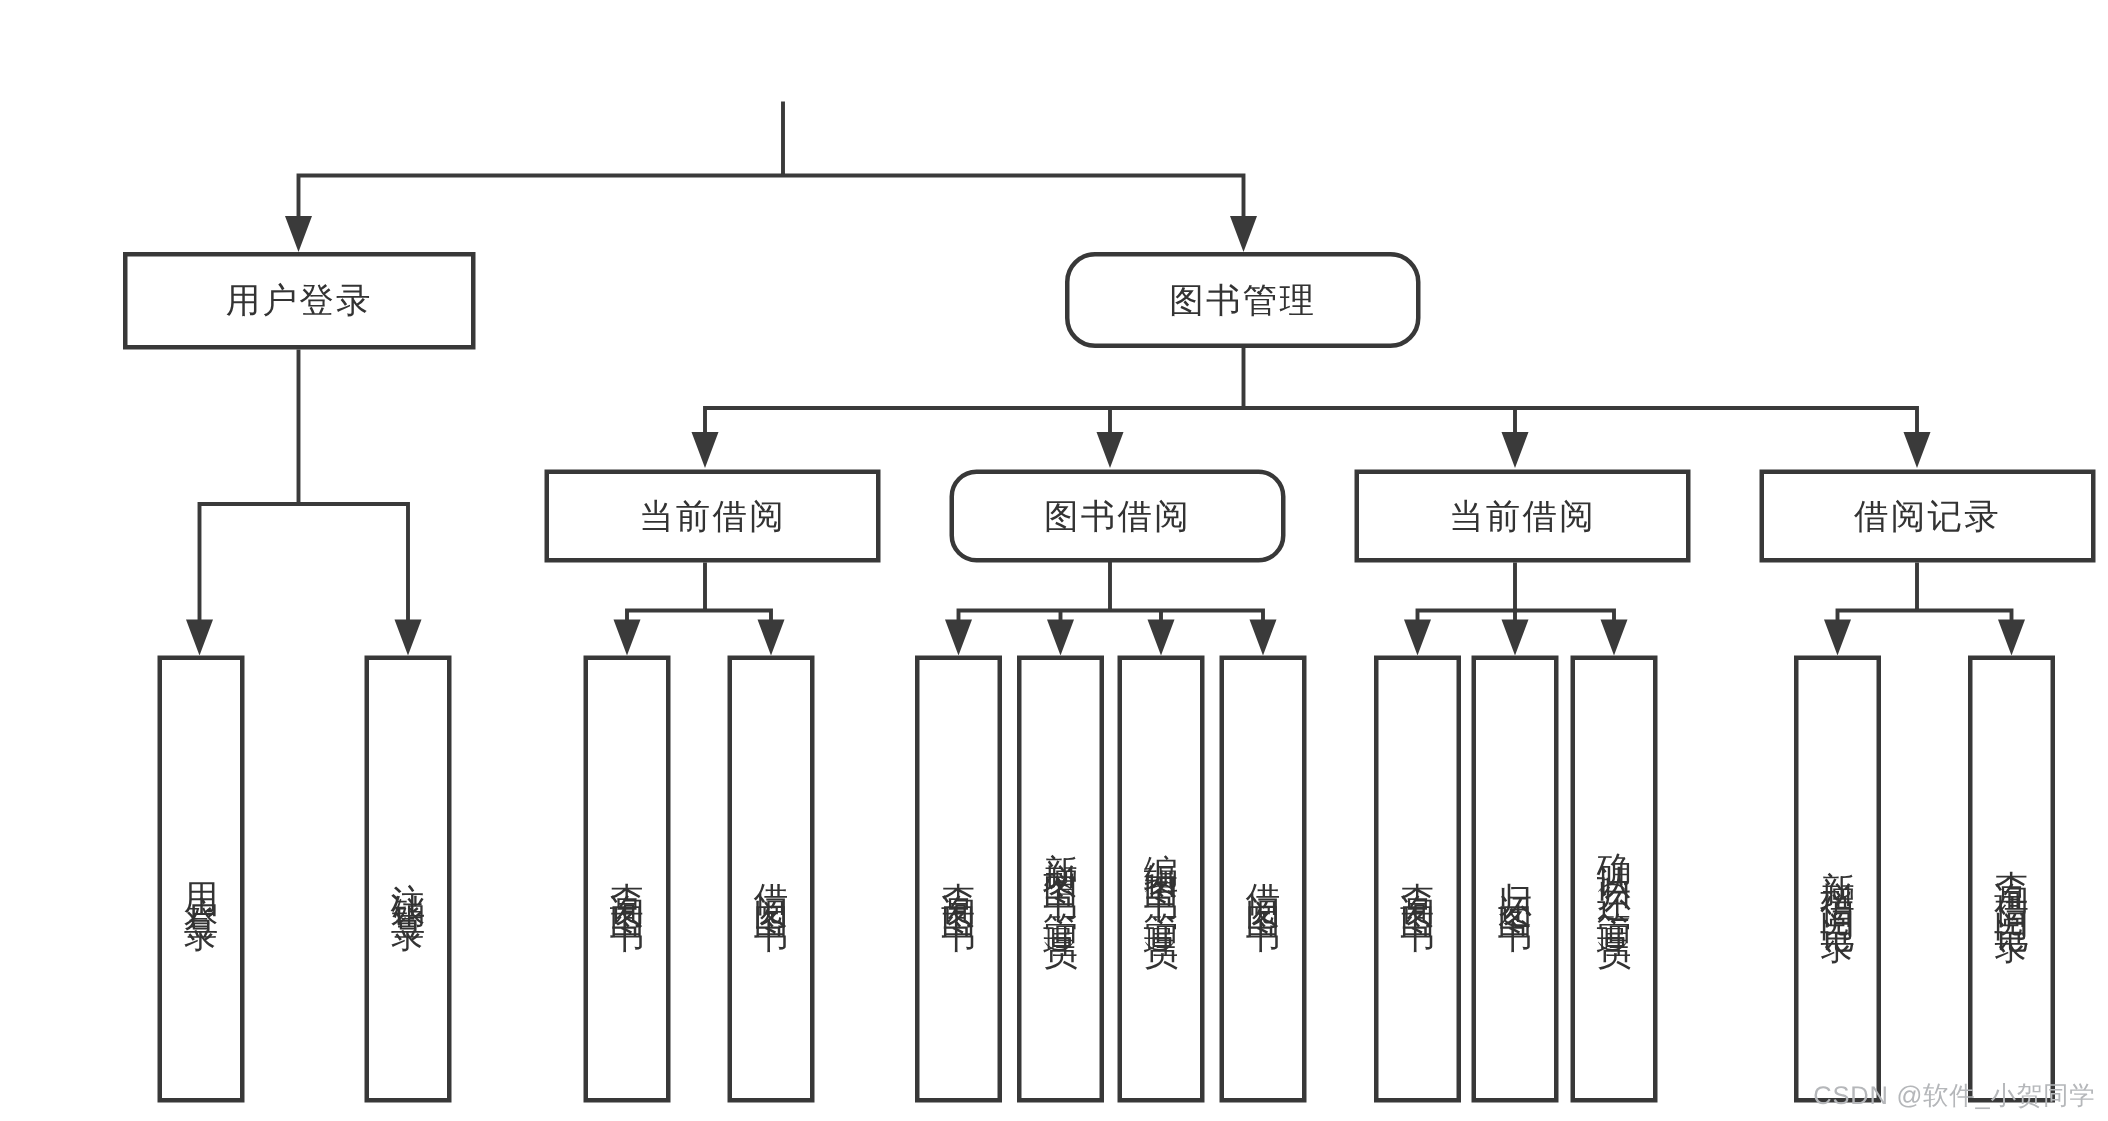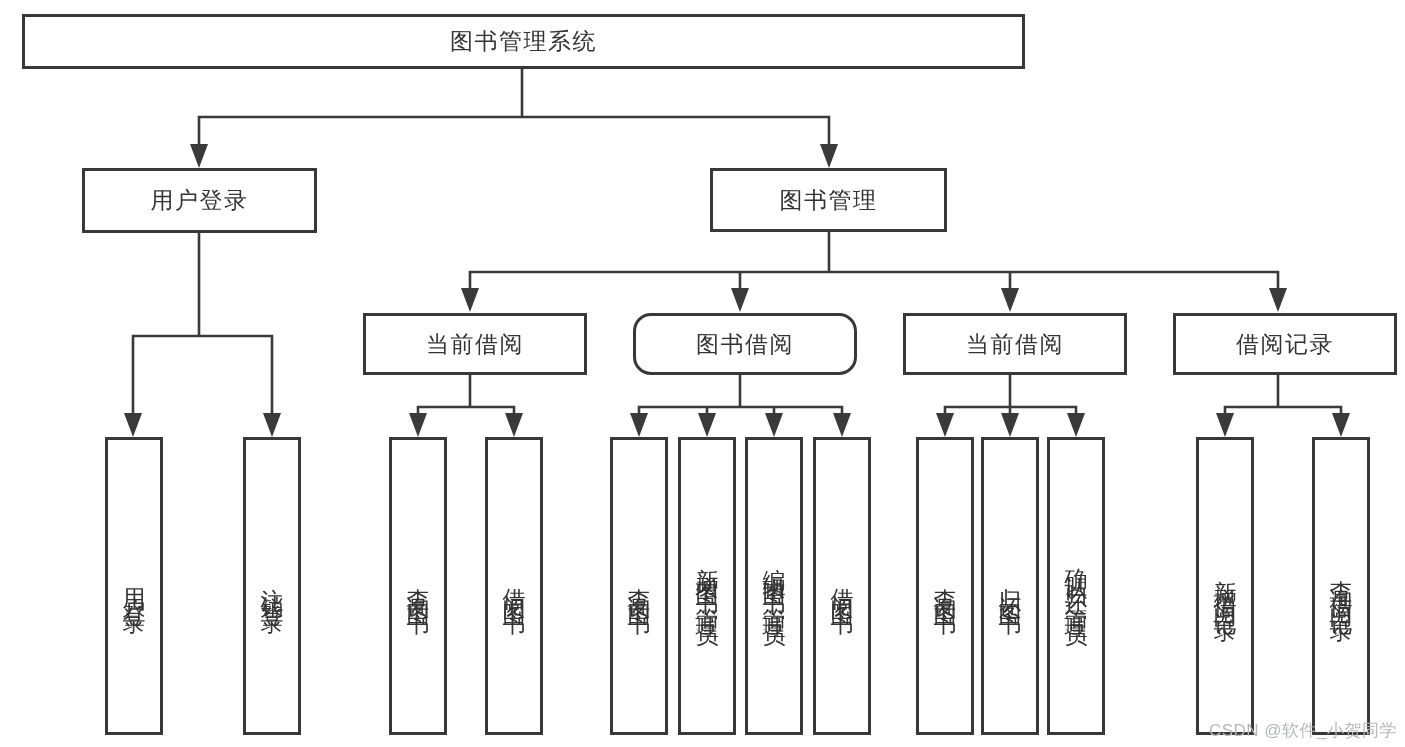--- a/index.html
+++ b/index.html
@@ -58,24 +58,23 @@
       <path d="M124 413 L142 413 L133 437 Z M263 413 L281 413 L272 437 Z
                M409 413 L427 413 L418 437 Z M505 413 L523 413 L514 437 Z
                M630 413 L648 413 L639 437 Z M698 413 L716 413 L707 437 Z
                M765 413 L783 413 L774 437 Z M833 413 L851 413 L842 437 Z
                M936 413 L954 413 L945 437 Z M1001 413 L1019 413 L1010 437 Z
                M1067 413 L1085 413 L1076 437 Z M1216 413 L1234 413 L1225 437 Z
                M1332 413 L1350 413 L1341 437 Z"></path>
     </g>
   </svg>
 
-  <div class="box" style="left:22px; top:14px; width:1003px; height:55px;">图书管理系统</div>
 
   <div class="box" style="left:82px; top:168px; width:235px; height:65px;">用户登录</div>
-  <div class="box" style="left:710px; top:168px; width:237px; height:64px;">图书管理</div>
+  <div class="box" style="left:710px; top:168px; width:237px; height:64px;border-radius:20px;">图书管理</div>
 
   <div class="box" style="left:363px; top:313px; width:224px; height:62px;">当前借阅</div>
   <div class="box" style="left:633px; top:313px; width:224px; height:62px;border-radius:18px;">图书借阅</div>
   <div class="box" style="left:903px; top:313px; width:224px; height:62px;font-family:Liberation Serif, serif;">当前借阅</div>
   <div class="box" style="left:1173px; top:313px; width:224px; height:62px;">借阅记录</div>
 
   <div class="vbox" style="left:105px; top:437px; width:58px; height:298px;">
     <span class="vtext">用户登录</span>
   </div>
   <div class="vbox" style="left:243px; top:437px; width:58px; height:298px;">

